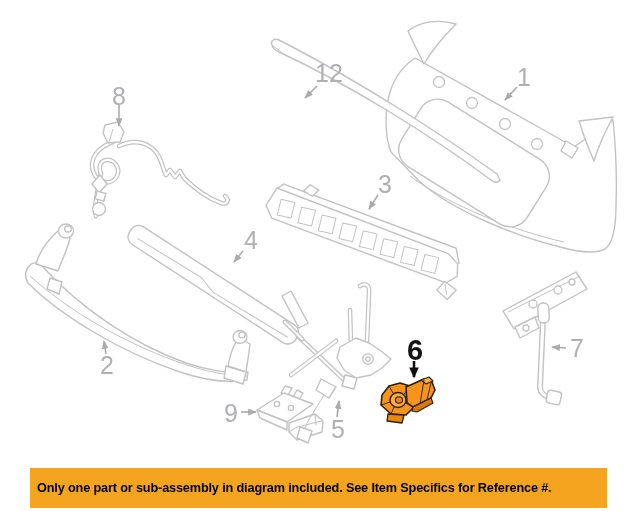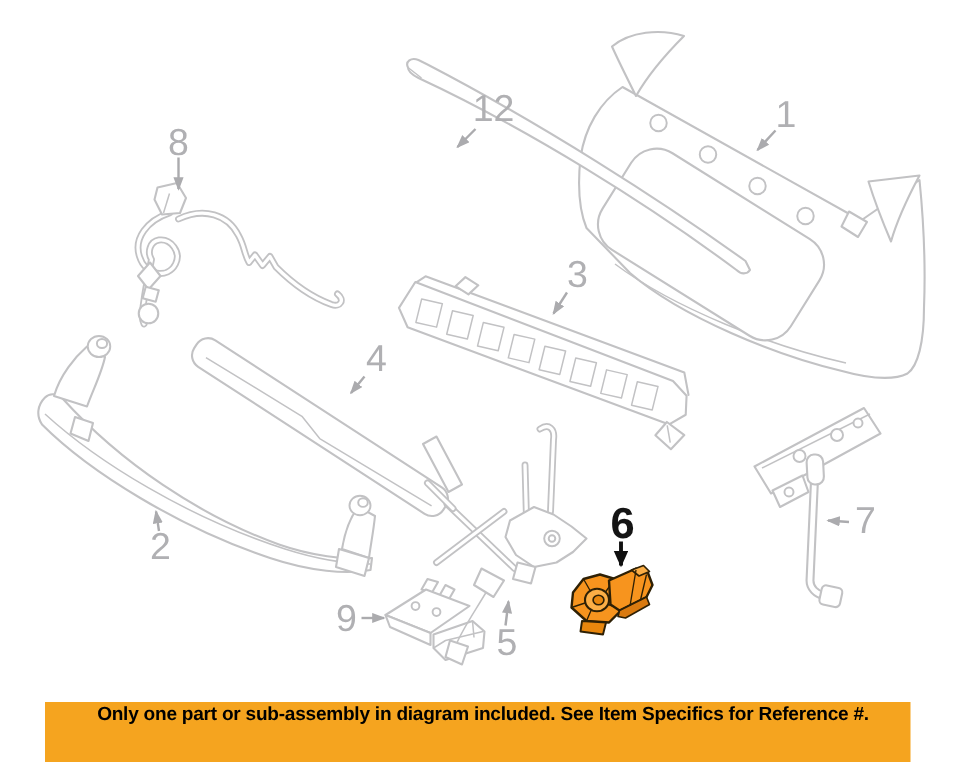--- a/index.html
+++ b/index.html
@@ -25,22 +25,22 @@
   .callout{
     position:absolute;transform:translate(-50%,-50%);
     color:#B0B0B3;font-size:25px;font-weight:400;line-height:1;white-space:nowrap;
     user-select:none;
   }
   .callout.black{color:#141414;font-weight:700;font-size:29px;}
   
   #banner{
     position:absolute;left:30px;top:468px;width:577px;height:40px;
     background:#F5A41F;color:#000;
-    display:flex;flex-direction:row;justify-content:center;
-    padding-left:7px;box-sizing:border-box;text-align:center;
+    display:flex;flex-direction:column;justify-content:center;
+    padding-left:7px;box-sizing:border-box;
   }
   #banner .bline{
     font-size:12.7px;font-weight:bold;line-height:17px;letter-spacing:-0.15px;white-space:nowrap;
   }
 </style>
 </head>
 <body>
 
 <div id="stage">
 

